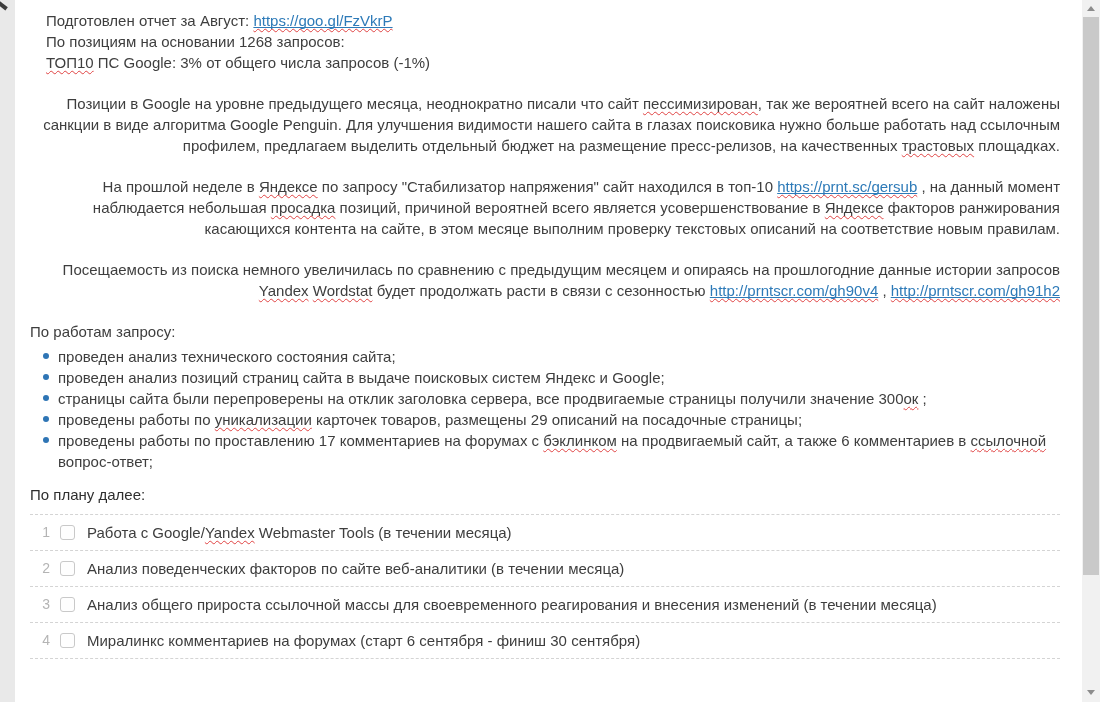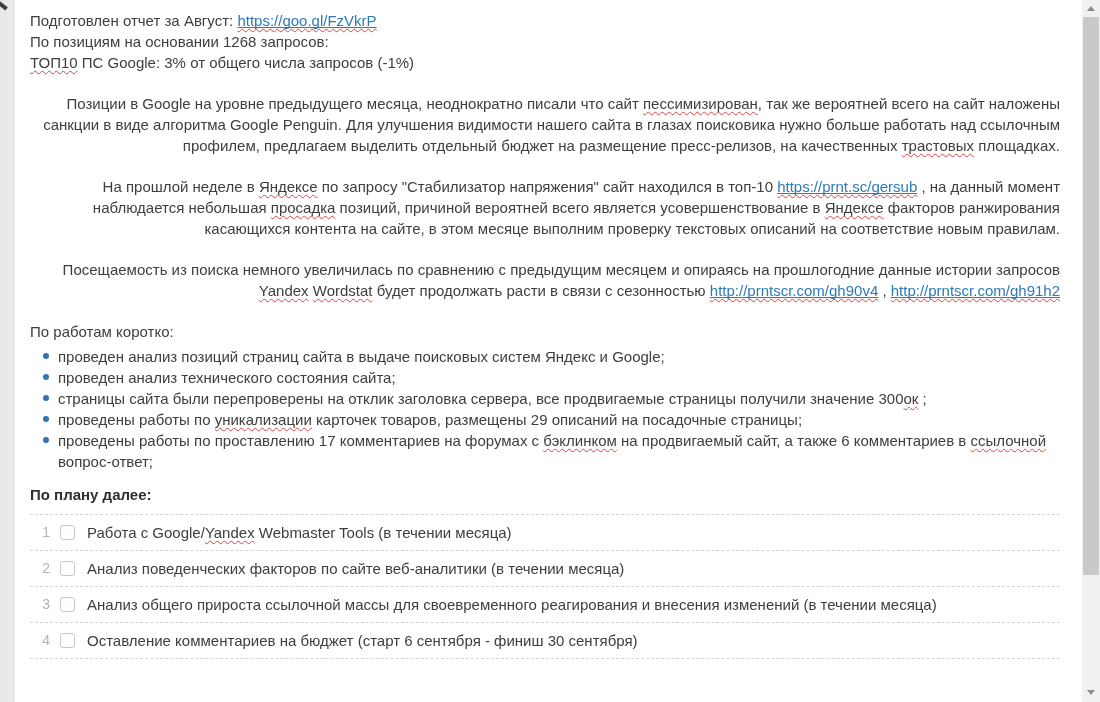--- a/index.html
+++ b/index.html
@@ -12,29 +12,29 @@
     font-family:"Liberation Sans", sans-serif;color:var(--text);
   }
   .left-strip{position:absolute;left:0;top:0;width:15px;height:100%;background:#e9e9e9;z-index:2;}
   .corner-mark{position:absolute;left:-4px;top:-2px;width:15px;height:4px;background:#3c3c3c;
     transform:rotate(38deg);transform-origin:left top;z-index:3;}
   .content{
     position:absolute;left:15px;right:18px;top:0;bottom:0;
     padding:10px 22px 0 15px;overflow:hidden;
     font-size:15px;line-height:21px;
   }
-  .intro-block{margin:0 0 20px 0;}
+  .intro-block{margin:0 0 20px 16px;}
   .intro-line{min-height:21px;}
   .para{margin:0 0 20px 0;text-align:right;}
   .works-heading{margin:0 0 4px 0;}
   .works-list{margin:0 0 12px 0;}
   .bullet{display:flex;align-items:flex-start;min-height:21px;}
   .dot{width:6px;height:6px;border-radius:3px;background:var(--bullet);margin:7px 9px 0 13px;flex:none;}
   .btext{flex:1;}
-  .plan-heading{font-weight:bold;color:#2f2f2f;margin:0 0 9px 0;}
+  .plan-heading{font-weight:normal;color:#2f2f2f;margin:0 0 9px 0;}
   .plan-item{display:flex;align-items:center;border-top:1px dashed #d4d4d4;padding:7px 0;}
   .num{width:20px;text-align:right;color:#b4b4b4;font-size:14px;flex:none;}
   .cb{width:15px;height:15px;border:1px solid #c9c9c9;border-radius:3px;background:#fefefe;
     margin:0 12px 0 10px;flex:none;cursor:pointer;}
   .ptext{flex:1;}
   .link{color:var(--link);text-decoration:underline;cursor:pointer;}
   .wavy{
     text-decoration-line:underline;text-decoration-style:wavy;
     text-decoration-color:var(--spell);text-decoration-thickness:1px;
     text-underline-offset:2px;text-decoration-skip-ink:none;
@@ -59,29 +59,29 @@
   <div class="intro-block" id="intro">
       <div class="intro-line"><span>Подготовлен отчет за Август: </span><a class="link"><span class="wavy">https://goo.gl/FzVkrP</span></a></div>
       <div class="intro-line"><span>По позициям на основании 1268 запросов:</span></div>
       <div class="intro-line"><span class="wavy">ТОП10</span><span> ПС Google: 3% от общего числа запросов (-1%)</span></div>
     </div>
 
   <p class="para"><span>Позиции в Google на уровне предыдущего месяца, неоднократно писали что сайт </span><span class="wavy">пессимизирован</span><span>, так же вероятней всего на сайт наложены санкции в виде алгоритма Google Penguin. Для улучшения видимости нашего сайта в глазах поисковика нужно больше работать над ссылочным профилем, предлагаем выделить отдельный бюджет на размещение пресс-релизов, на качественных </span><span class="wavy">трастовых</span><span> площадках.</span></p>
   <p class="para"><span>На прошлой неделе в </span><span class="wavy">Яндексе</span><span> по запросу "Стабилизатор напряжения" сайт находился в топ-10 </span><a class="link"><span class="wavy">https://prnt.sc/gersub</span></a><span> , на данный момент наблюдается небольшая </span><span class="wavy">просадка</span><span> позиций, причиной вероятней всего является усовершенствование в </span><span class="wavy">Яндексе</span><span> факторов ранжирования касающихся контента на сайте, в этом месяце выполним проверку текстовых описаний на соответствие новым правилам.</span></p>
   <p class="para"><span>Посещаемость из поиска немного увеличилась по сравнению с предыдущим месяцем и опираясь на прошлогодние данные истории запросов </span><span class="wavy">Yandex</span><span> </span><span class="wavy">Wordstat</span><span> будет продолжать расти в связи с сезонностью </span><a class="link"><span class="wavy">http://prntscr.com/gh90v4</span></a><span>  , </span><a class="link"><span class="wavy">http://prntscr.com/gh91h2</span></a></p>
 
-  <div class="works-heading">По работам коротко:</div>
+  <div class="works-heading">По работам запросу:</div>
   <div class="works-list" id="bullets">
       <div class="bullet">
         <span class="dot"></span>
-        <div class="btext"><span>проведен анализ позиций страниц сайта в выдаче поисковых систем Яндекс и Google;</span></div>
+        <div class="btext"><span>проведен анализ технического состояния сайта;</span></div>
       </div>
       <div class="bullet">
         <span class="dot"></span>
-        <div class="btext"><span>проведен анализ технического состояния сайта;</span></div>
+        <div class="btext"><span>проведен анализ позиций страниц сайта в выдаче поисковых систем Яндекс и Google;</span></div>
       </div>
       <div class="bullet">
         <span class="dot"></span>
         <div class="btext"><span>страницы сайта были перепроверены на отклик заголовка сервера, все продвигаемые страницы получили значение 300</span><span class="wavy">ок</span><span> ;</span></div>
       </div>
       <div class="bullet">
         <span class="dot"></span>
         <div class="btext"><span>проведены работы по </span><span class="wavy">уникализации</span><span> карточек товаров, размещены 29 описаний на посадочные страницы;</span></div>
       </div>
       <div class="bullet">
@@ -103,21 +103,21 @@
         <div class="ptext"><span>Анализ поведенческих факторов по сайте веб-аналитики (</span><span class="italic">в течении месяца</span><span>)</span></div>
       </div>
       <div class="plan-item">
         <span class="num">3</span>
         <span class="cb"></span>
         <div class="ptext"><span>Анализ общего прироста ссылочной массы для своевременного реагирования и внесения изменений (</span><span class="italic">в течении месяца</span><span>)</span></div>
       </div>
       <div class="plan-item">
         <span class="num">4</span>
         <span class="cb"></span>
-        <div class="ptext"><span>Оставление комментариев на бюджет (</span><span class="italic">старт 6 сентября - финиш 30 сентября</span><span>)</span></div>
+        <div class="ptext"><span>Миралинкс комментариев на форумах (</span><span class="italic">старт 6 сентября - финиш 30 сентября</span><span>)</span></div>
       </div>
       <div class="plan-item"></div>
     </div>
 </div>
 
 <div class="scrollbar">
   <div class="sb-btn up">
     <span class="tri-up"></span>
   </div>
   <div class="sb-thumb"></div>

